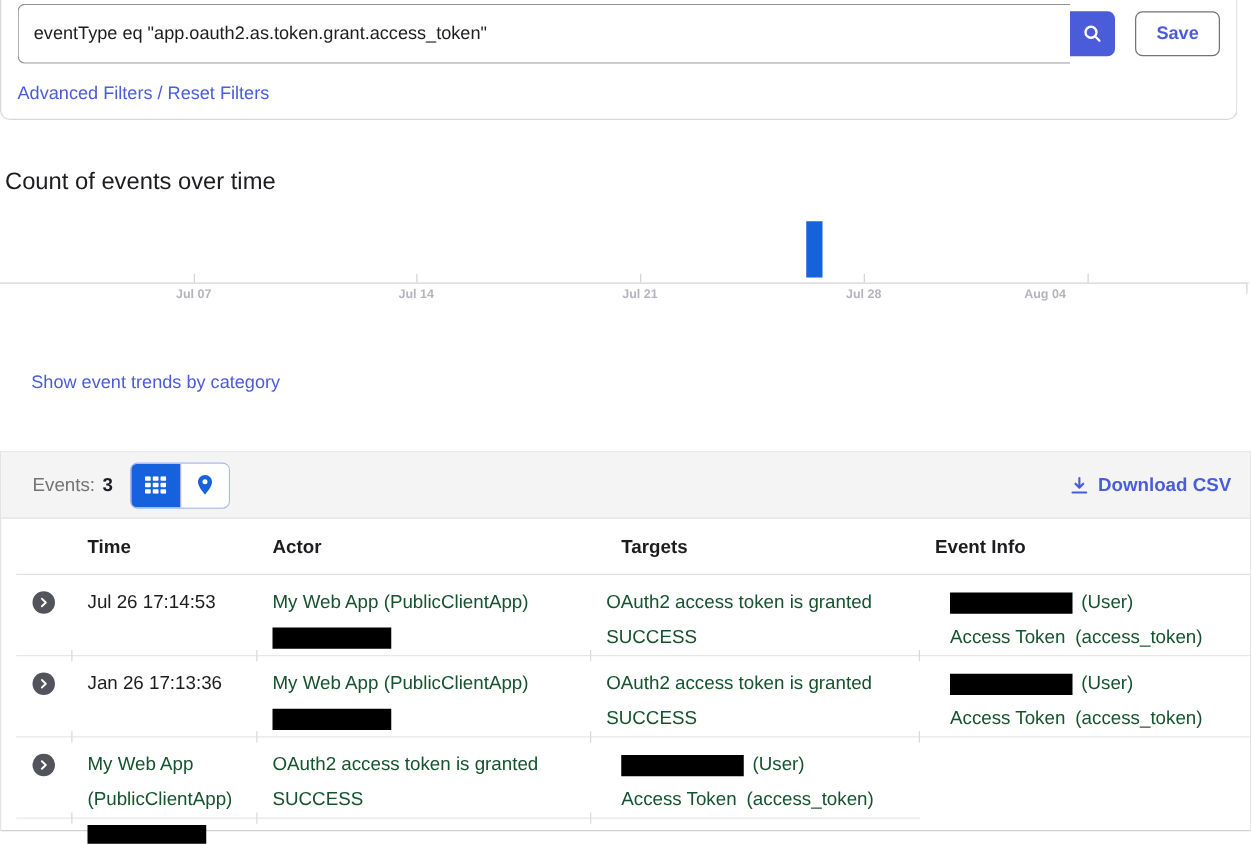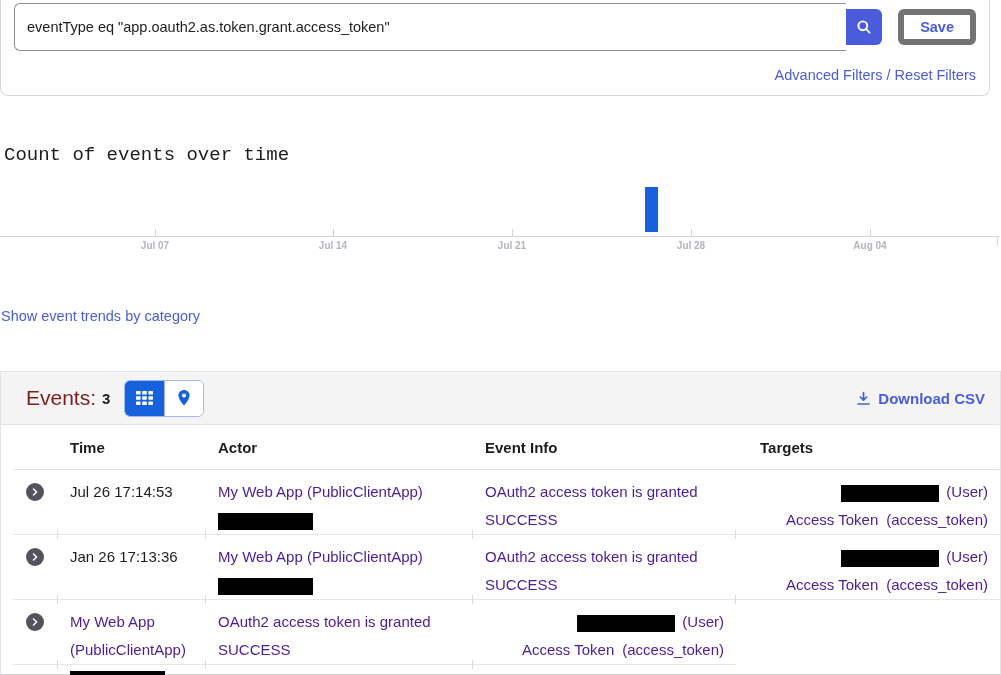--- a/index.html
+++ b/index.html
@@ -21,47 +21,47 @@
     flex:1; height:48px; border:1px solid #8f8f99; border-right:none;
     border-radius:6px 0 0 6px; padding:0 12px; font-size:14.5px;
     font-family:"Liberation Sans", sans-serif; color:#1d1d21; outline:none;
   }
   .search-btn {
     width:36px; height:36px; flex:0 0 36px; background:#4a5cd9; border:none;
     border-radius:0 6px 6px 0; display:flex; align-items:center; justify-content:center; cursor:pointer;
   }
   .save-btn {
     margin-left:16px; height:36px; padding:0 16px; background:#fff;
-    border:6px solid #737373; border-radius:6px; color:#4a5cd9;
+    border:1px solid #737373; border-radius:6px; color:#4a5cd9;
     font-weight:bold; font-size:14.5px; font-family:"Liberation Sans", sans-serif; cursor:pointer;
   }
-  .filter-links { text-align:right; margin-top:16px; font-size:14.5px; height:21px; }
+  .filter-links { text-align:left; margin-top:16px; font-size:14.5px; height:21px; }
   .filter-links .sep { color:#4a5cd9; margin:0 4px; }
 
   
-  .chart-title { margin:49px 0 0 4px; font-size:19px; font-weight:normal; color:#1d1d21; line-height:21px;font-family:Liberation Mono, monospace; }
+  .chart-title { margin:39px 0 0 4px; font-size:19px; font-weight:normal; color:#1d1d21; line-height:21px; }
   .chart { position:relative; height:70px; margin-top:19px; }
   .chart .bar { position:absolute; left:645px; top:2px; width:13px; height:45px; background:#1662dd; }
   .chart .axis { position:absolute; left:0; top:51px; width:999px; border-top:1px solid #d4d4da; }
   .chart .tick { position:absolute; top:44px; width:1px; height:7px; background:#d4d4da; }
   .chart .tick-end { position:absolute; top:52px; left:997px; width:1px; height:8px; background:#d4d4da; }
   .chart .tick-label {
     position:absolute; top:55px; transform:translateX(-50%);
     font-size:10px; font-weight:bold; color:#b4b4bc; white-space:nowrap;
   }
 
-  .trends-link { display:inline-block; margin:51px 0 0 1px; font-size:14.5px; line-height:21px; }
+  .trends-link { display:inline-block; margin:51px 0 0 1px; font-size:14.5px; line-height:21px;padding-left:24px; }
 
   
   .events-section { margin-top:44px; border:1px solid #e2e2e7; border-bottom:none; }
   .toolbar {
     height:53px; background:#f4f4f5; border-bottom:1px solid #e2e2e7;
     display:flex; align-items:center; padding:0 13px 0 25px;
   }
-  .events-label { font-size:21px; color:#7f1d1d; }
+  .events-label { font-size:15px; color:#737373; }
   .events-count { font-weight:bold; margin-left:6px; }
   .seg-control {
     display:flex; margin-left:14px; height:37px; border:1px solid #a9b6ee;
     border-radius:6px; overflow:hidden; background:#fff;
   }
   .seg { width:39px; border:none; background:#fff; display:flex; align-items:center; justify-content:center; cursor:pointer; padding:0; }
   .seg.active { background:#1662dd; }
   .seg + .seg { border-left:1px solid #a9b6ee; }
   .download-btn {
     margin-left:auto; display:flex; align-items:center; gap:7px;
@@ -70,28 +70,28 @@
   }
 
   .grid-row { display:grid; grid-template-columns:45px 148px 267px 263px 1fr;margin-left:12px; }
   .thead { height:45px; align-items:center; border-bottom:1px solid #dfdfe4; }
   .th { font-weight:bold; font-size:15px; padding-left:12px; color:#1d1d21; }
   .th.t-targets { padding-left:24px; }
 
   .row { position:relative; }
   .cell {
     position:relative; padding:8px 12px 0 12px; border-bottom:1px solid #e7e7eb;
-    line-height:28px; font-size:15px; color:#4c1d95; height:65px;
+    line-height:28px; font-size:15px; color:#14532d; height:65px;
   }
   .cell.notch::before {
     content:""; position:absolute; left:-1px; bottom:-5px; width:1px; height:9px; background:#d9d9de;
   }
   .cell.c-expand { padding:8px 0 0 13px; }
   .cell.c-time { color:#1d1d21; }
-  .cell.c-targets { padding-left:24px;text-align:right; }
+  .cell.c-targets { padding-left:24px; }
   .expand-btn {
     width:18px; height:18px; border-radius:50%; background:#53535c; border:none; padding:0;
     margin-top:5px; display:flex; align-items:center; justify-content:center; cursor:pointer;
   }
   .redact { display:inline-block; background:#000; height:17px; vertical-align:middle; }
   .redact.w-actor { width:95px; }
   .redact.w-user { width:98px; margin-right:7px; }
   .tok-suffix { margin-left:8px; }
   .bottom-strip { height:10px; border-bottom:1px solid #cfcfd4; }
 </style>
@@ -127,21 +127,21 @@
   <div class="tick" style="left:155px;"></div>
   <div class="tick" style="left:333px;"></div>
   <div class="tick" style="left:512px;"></div>
   <div class="tick" style="left:691px;"></div>
   <div class="tick" style="left:870px;"></div>
   <div class="tick-end"></div>
   <span class="tick-label" style="left:155px;">Jul 07</span>
   <span class="tick-label" style="left:333px;">Jul 14</span>
   <span class="tick-label" style="left:512px;">Jul 21</span>
   <span class="tick-label" style="left:691px;">Jul 28</span>
-  <span class="tick-label" style="left:870px;text-align:center;">Aug 04</span>
+  <span class="tick-label" style="left:836px;text-align:center;">Aug 04</span>
 </div>
 
 <a class="trends-link">Show event trends by category</a>
 
 
 <div class="events-section">
   <div class="toolbar">
     <span class="events-label">Events:</span>
     <span class="events-count">3</span>
     <div class="seg-control">
@@ -179,22 +179,22 @@
           </svg>
       </span>
       <span>Download CSV</span>
     </button>
   </div>
 
   <div class="grid-row thead">
     <div class="th"></div>
     <div class="th">Time</div>
     <div class="th">Actor</div>
+    <div class="th t-targets">Targets</div>
     <div class="th">Event Info</div>
-    <div class="th t-targets">Targets</div>
   </div>
 
   <div class="grid-row row">
     <div class="cell c-expand">
       <button class="expand-btn">
         <span style="display:flex;">
           <svg width="12" height="12" viewBox="0 0 16 16">
               <path d="M6 4l4.2 4L6 12" stroke="#fff" stroke-width="2" fill="none" stroke-linecap="round" stroke-linejoin="round"></path>
             </svg>
         </span>

